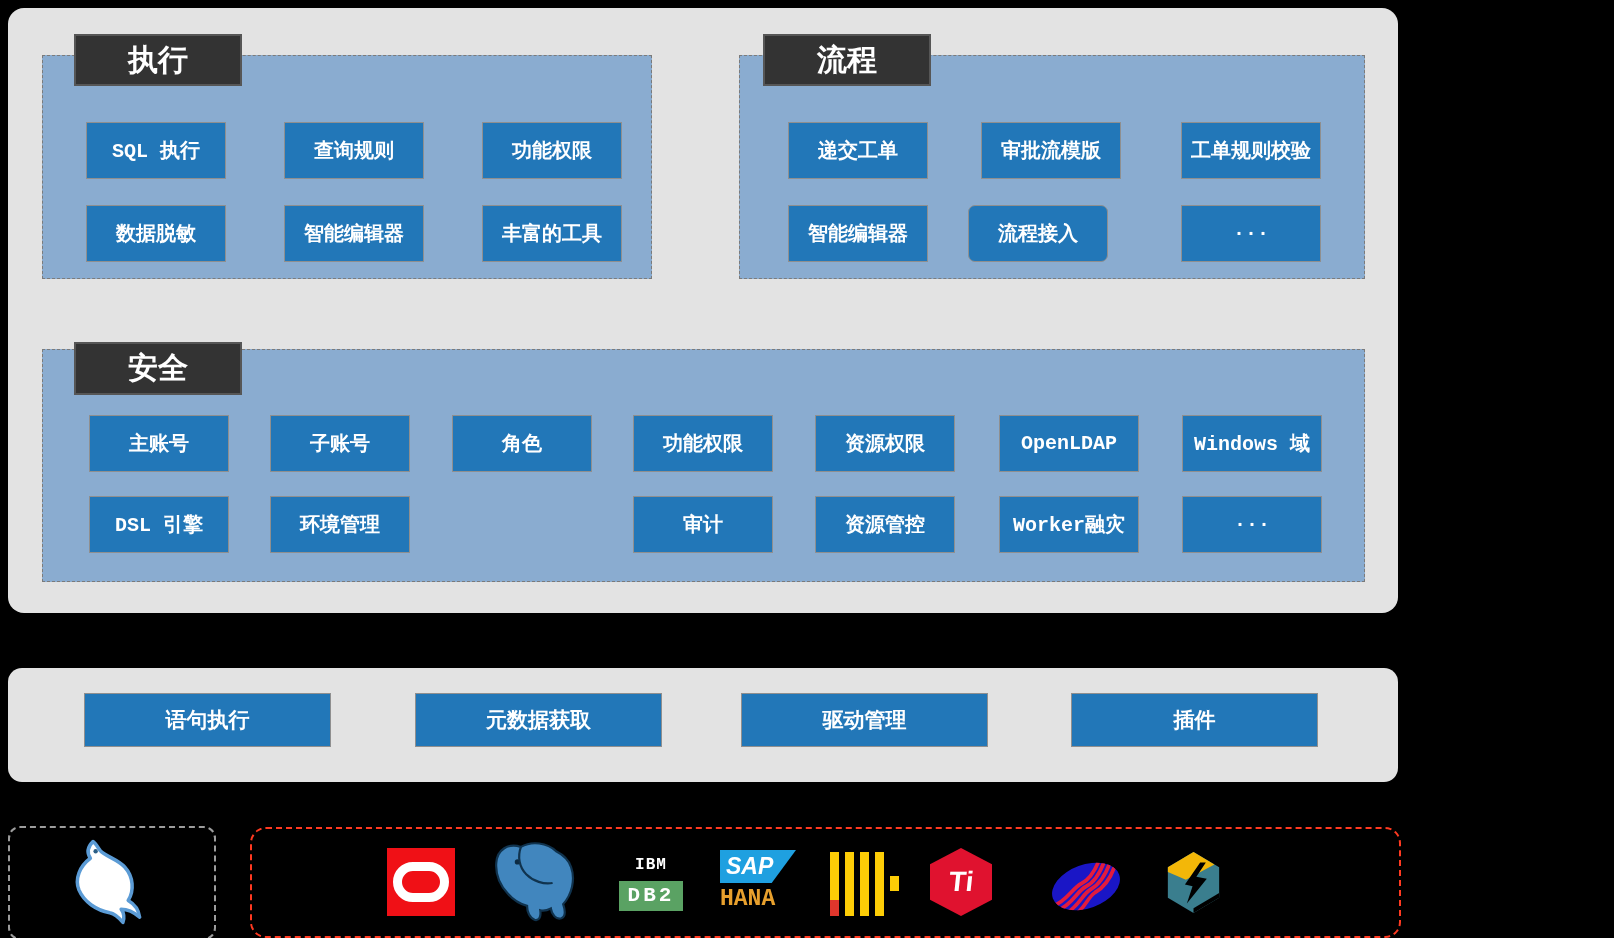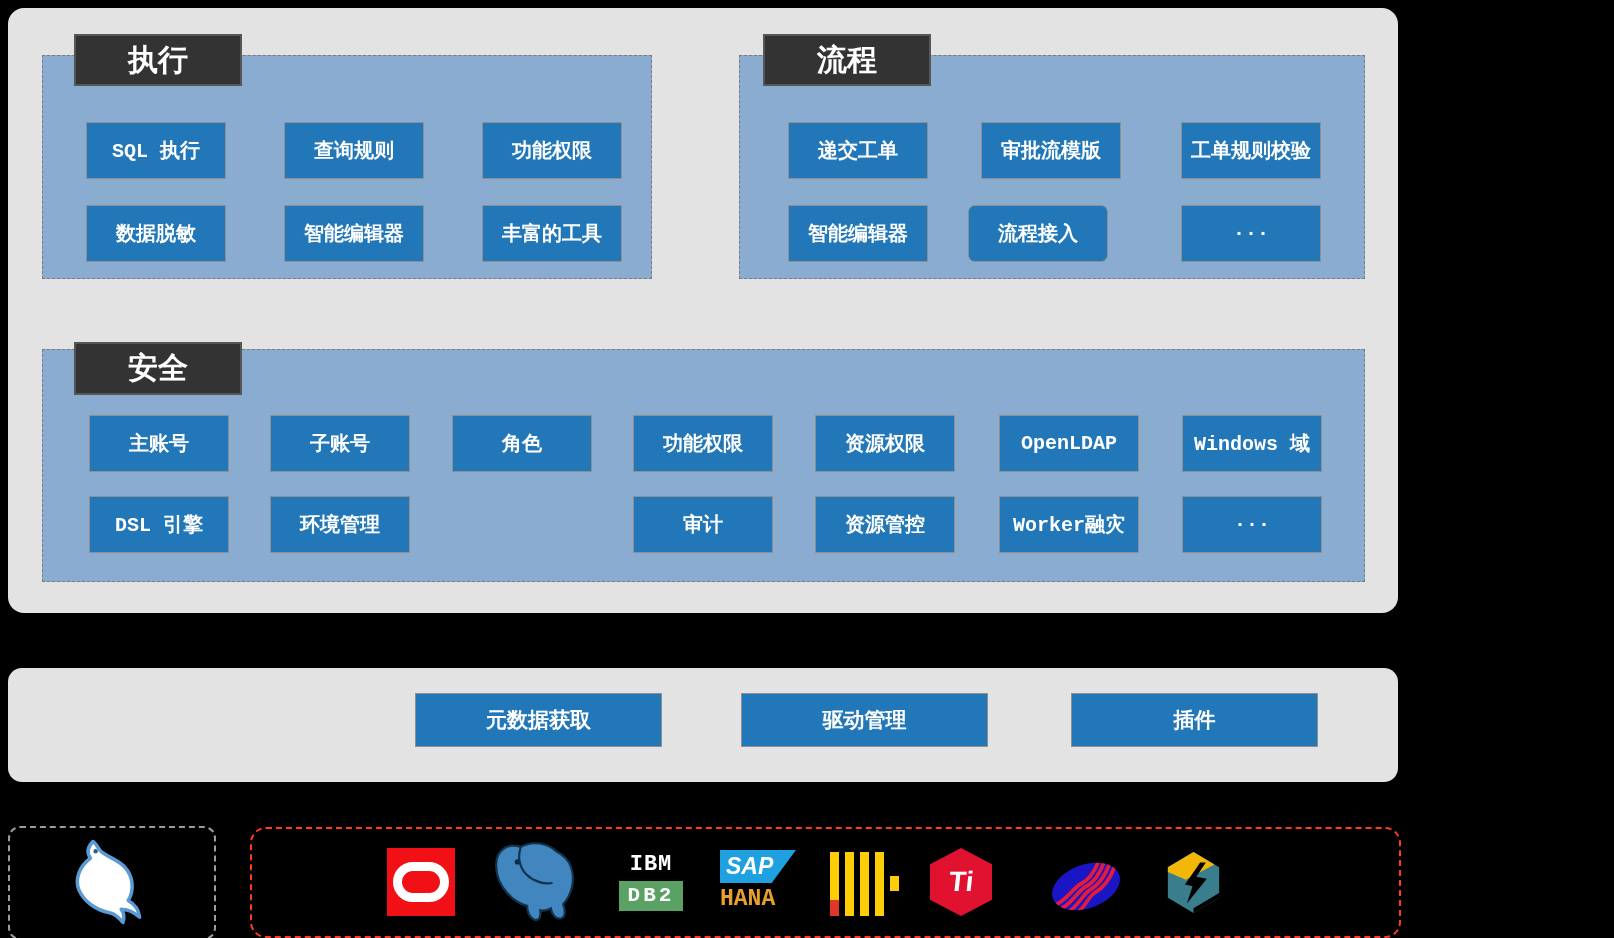--- a/index.html
+++ b/index.html
@@ -18,21 +18,21 @@
   .btn.wide{width:245px;height:52px;font-size:21px;}
   .dash-box{position:absolute;border-radius:12px;}
   .mysql-box{border:2px dashed var(--mysql_box_border,#9c9c9c);}
   .compat-box{border:2px dashed var(--compat_border,#ff3a21);border-radius:16px;}
   .logo{position:absolute;}
   
   .oracle{width:68px;height:68px;background:var(--oracle_red,#f01016);display:flex;align-items:center;justify-content:center;}
   .oracle .ring{width:38px;height:22px;border:9px solid #fff;border-radius:20px;}
   
   .ibmdb2{width:64px;text-align:center;font-family:"Liberation Mono","DejaVu Sans Mono",monospace;font-weight:bold;}
-  .ibmdb2 .ibm{height:28px;line-height:28px;background:#000;color:#fff;font-size:22px;letter-spacing:1px;}
+  .ibmdb2 .ibm{height:28px;line-height:28px;background:#000;color:#fff;font-size:16px;letter-spacing:1px;}
   .ibmdb2 .db2{height:30px;line-height:30px;background:var(--ibm_green,#5aa263);color:#fff;font-size:21px;letter-spacing:3px;margin-top:2px;}
   
   .saphana{width:76px;font-family:"Liberation Sans",sans-serif;font-weight:bold;}
   .saphana .sap{height:33px;line-height:33px;background:var(--sap_blue,#1fa0e0);color:#fff;font-size:23px;
       font-style:italic;padding-left:6px;box-sizing:border-box;
       clip-path:polygon(0 0,100% 0,68% 100%,0 100%);}
   .saphana .hana{height:30px;line-height:32px;color:var(--hana_orange,#e8a02d);font-size:23px;letter-spacing:0px;
       font-family:"Liberation Mono","DejaVu Sans Mono",monospace;}
   
   .clickhouse{width:70px;height:64px;}
@@ -93,20 +93,21 @@
       <div class="btn" style="left:46px;top:146px;">DSL 引擎</div>
       <div class="btn" style="left:227px;top:146px;">环境管理</div>
       <div class="btn" style="left:590px;top:146px;">审计</div>
       <div class="btn" style="left:772px;top:146px;">资源管控</div>
       <div class="btn" style="left:956px;top:146px;">Worker融灾</div>
       <div class="btn" style="left:1139px;top:146px;">···</div>
     </div>
   </div>
 
   <div class="container" style="left:8px;top:668px;width:1390px;height:114px;border-radius:14px;">
+    <div class="btn wide" style="left:76px;top:25px;">语句执行</div>
     <div class="btn wide" style="left:407px;top:25px;">元数据获取</div>
     <div class="btn wide" style="left:733px;top:25px;">驱动管理</div>
     <div class="btn wide" style="left:1063px;top:25px;">插件</div>
   </div>
 
   <div class="dash-box mysql-box" style="left:8px;top:826px;width:204px;height:110px;">
     <svg class="logo" style="left:50px;top:10px;" width="110" height="88" viewBox="0 0 110 100">
       <path d="M30,4 C24,10 23,17 27,23 C15,32 9,46 14,59 C20,73 34,82 49,85 C55,86 59,90 64,96 C66,90 65,85 62,81 C69,81 76,84 83,90 C82,82 77,75 70,71 C77,60 76,44 66,33 C58,24 44,21 38,14 C35,10 33,6 30,4 Z" fill="#ffffff" stroke="#5b9bd5" stroke-width="4" stroke-linejoin="round"></path>
       <circle cx="33" cy="15" r="2.5" fill="#2c5f86"></circle>
     </svg>

